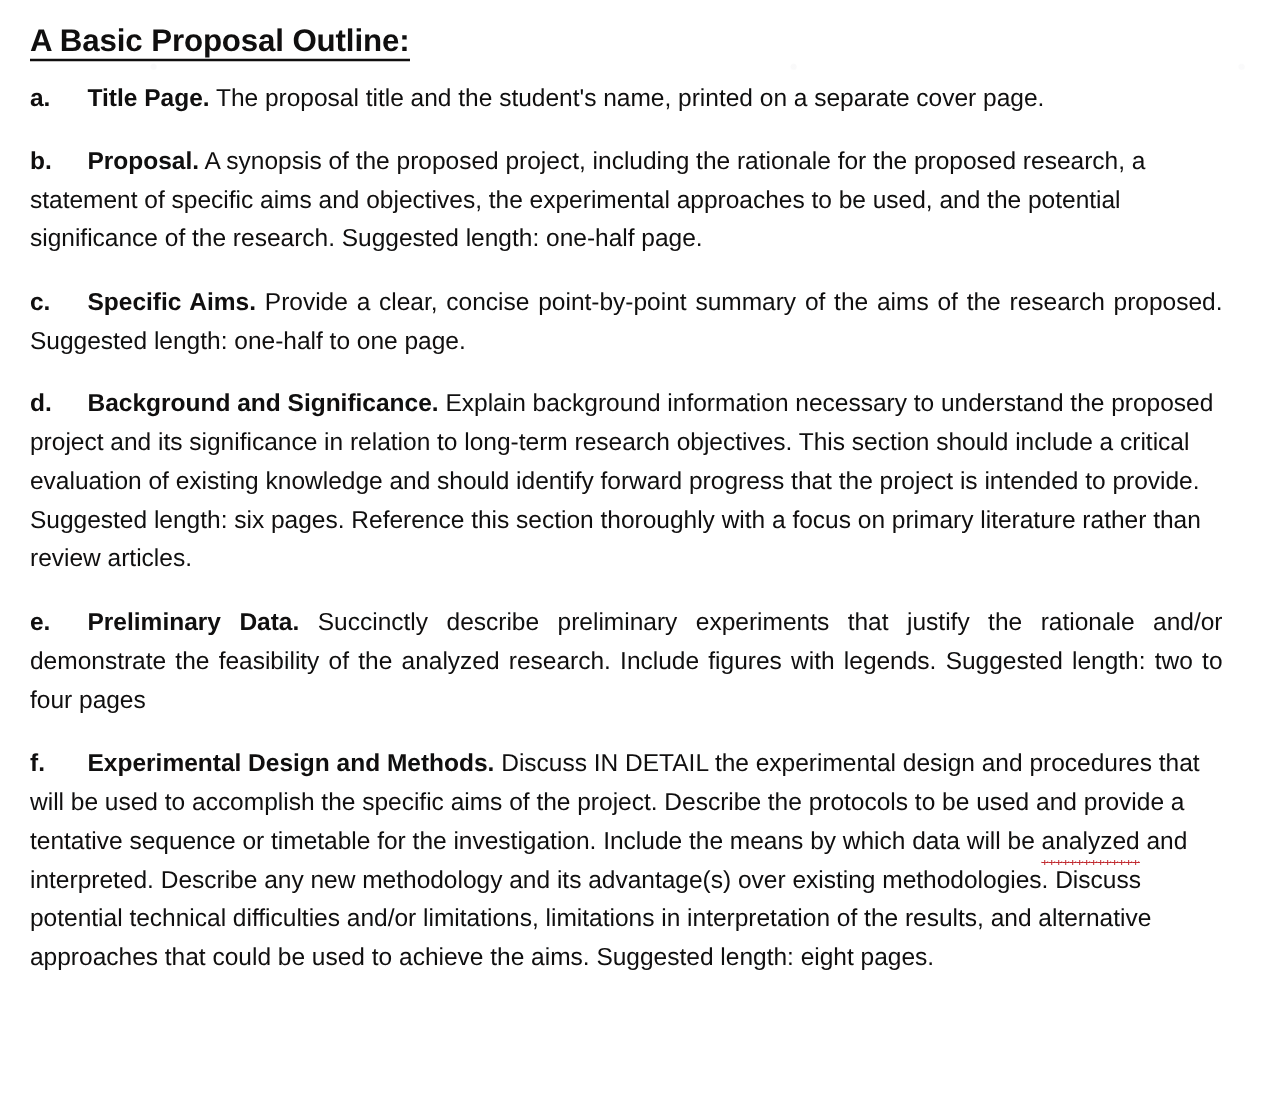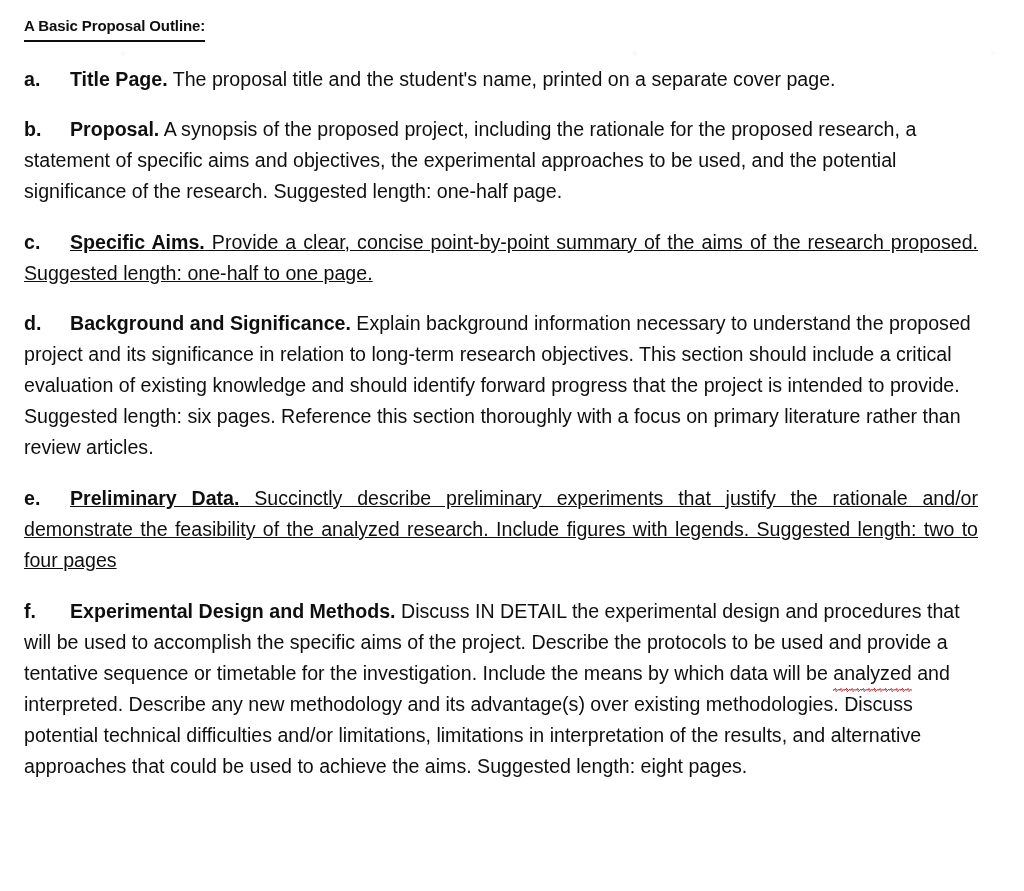--- a/index.html
+++ b/index.html
@@ -24,21 +24,21 @@
     background: #ffffff;
     box-sizing: border-box;
     padding: 0;
   }
 
   
   .doc-heading {
     position: absolute;
     left: 24px;
     top: 3px;
-    font-size: 15px;
+    font-size: 25px;
     font-weight: bold;
     letter-spacing: -0.1px;
     line-height: 26px;
     white-space: nowrap;
   }
   .doc-heading .heading-text {
     display: inline-block;
     border-bottom: 2.5px solid #100f0f;
     padding-bottom: 1px;
   }
@@ -62,21 +62,20 @@
   .item-body {
     font-size: 19.6px;
     line-height: 31px;
     text-indent: 0;
     word-spacing: 0px;
     hyphens: none;
   }
   .outline-item.justified .item-body {
     text-align: justify;
     text-align-last: left;
-    text-decoration: underline;
   }
   .outline-item.leftaligned .item-body {
     text-align: left;
   }
 
   .marker {
     font-weight: bold;
     display: inline-block;
     width: 46px;
     font-size: 19.6px;

